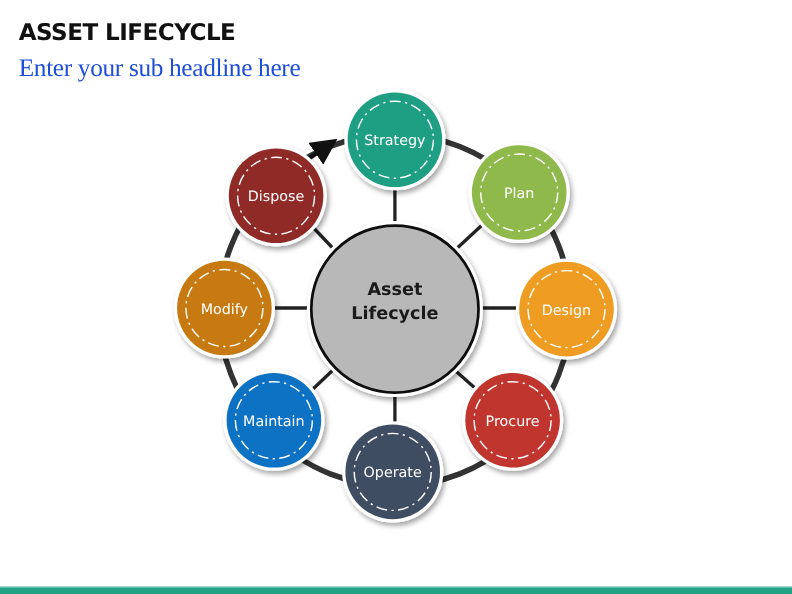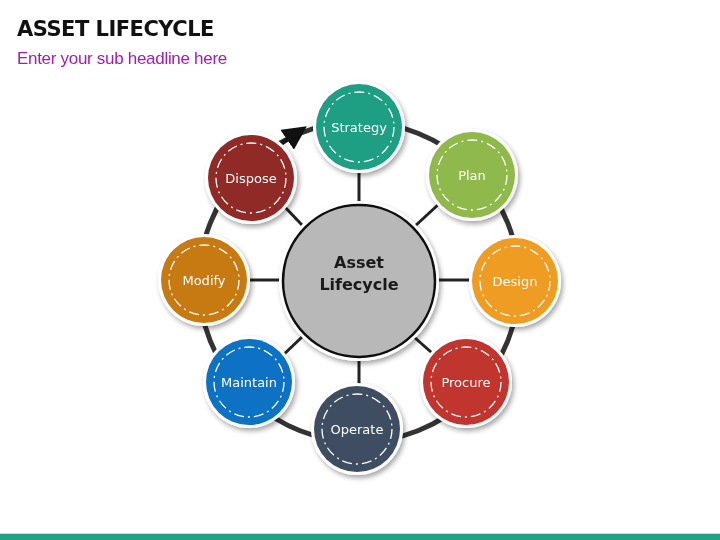--- a/index.html
+++ b/index.html
@@ -1,18 +1,18 @@
 <!DOCTYPE html>
 <html><head>
 <meta charset="utf-8">
 <style>
   html, body { margin:0; padding:0; }
   body { width:720px; height:540px; background:#ffffff; position:relative; overflow:hidden; font-family:"Liberation Sans", sans-serif; }
   .title { position:absolute; left:17px; top:17px; font-size:21px; font-weight:bold; color:#111; font-family:"DejaVu Sans", sans-serif; letter-spacing:-0.5px; }
-  .subtitle { position:absolute; left:17px; top:49px; font-size:17px; color:#a21caf; font-family:Liberation Sans, sans-serif; letter-spacing:-0.3px; }
+  .subtitle { position:absolute; left:17px; top:49px; font-size:23px; color:#1d4ed8; font-family:Liberation Serif, serif; letter-spacing:-0.3px; }
   .footer-bar { position:absolute; left:0; bottom:0; width:720px; height:6px; background:#21a285; border-top:1px solid #bde3d8; }
   svg.diagram { position:absolute; left:0; top:0; }
   .node-label { font-family:"DejaVu Sans", sans-serif; font-size:13px; fill:#ffffff; }
   .center-label { font-family:"DejaVu Sans", sans-serif; font-size:16px; font-weight:bold; fill:#1a1a1a; }
 </style>
 </head>
 <body>
 
 <div class="title">ASSET LIFECYCLE</div>
 <div class="subtitle">Enter your sub headline here</div>

